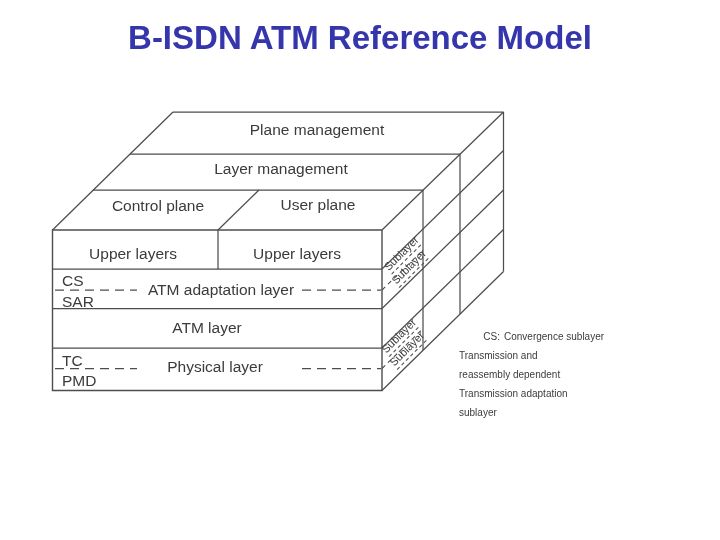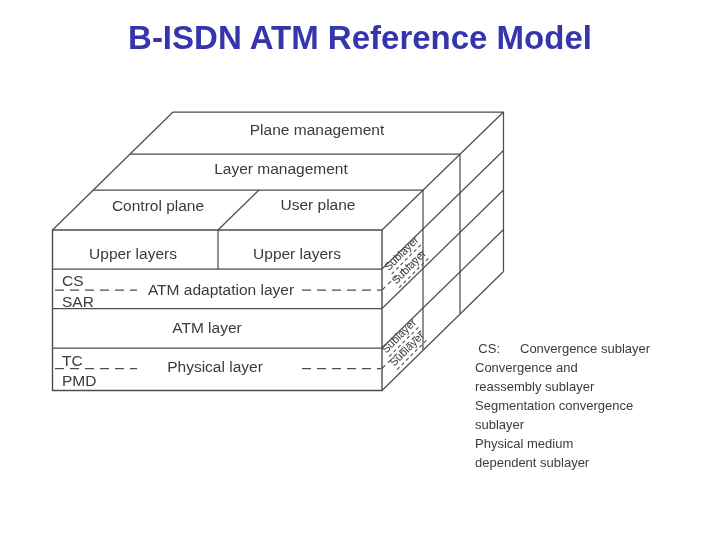--- a/index.html
+++ b/index.html
@@ -20,26 +20,26 @@
   .diagram-svg path.outline{stroke-width:1.4;}
   .diagram-svg line.dash-long{stroke-dasharray:9 6;}
   .diagram-svg line.dash-diag{stroke-dasharray:4.5 3.8;stroke-width:1.1;}
   .diagram-svg line.dash-under{stroke-dasharray:3.5 2.8;stroke-width:1.05;}
   .diagram-svg text{
     font-family:"Liberation Sans",sans-serif;
     fill:var(--ink,#3b3b3b);font-size:15.5px;
   }
   .diagram-svg text.small{font-size:11px;}
   .legend{
-    position:absolute;left:455px;top:339px;
-    font-size:13px;line-height:19px;color:var(--ink,#3b3b3b);
+    position:absolute;left:455px;top:327px;
+    font-size:10px;line-height:19px;color:var(--ink,#3b3b3b);
   }
   .legend-row{display:flex;}
   .legend-abbr{width:45px;text-align:right;flex:0 0 45px;}
-  .legend-def{margin-left:20px;}
+  .legend-def{margin-left:4px;}
   .def-line:empty{display:none;}
 </style>
 </head>
 <body>
 
 <div class="slide">
 
   <div class="slide-title">B-ISDN ATM Reference Model</div>
 
   <svg class="diagram-svg" width="720" height="540" viewBox="0 0 720 540">
@@ -108,31 +108,27 @@
   <div class="legend">
     <div class="legend-row">
       <div class="legend-abbr">CS:</div>
       <div class="legend-def">
         <div class="def-line">Convergence sublayer</div>
 
       </div>
     </div>
     <div class="legend-row">
       <div class="legend-def">
-        <div class="def-line">Convergence and</div>
-        <div class="def-line">reassembly sublayer</div>
+        <div class="def-line">Transmission and</div>
+        <div class="def-line">reassembly dependent</div>
       </div>
     </div>
     <div class="legend-row">
       <div class="legend-def">
-        <div class="def-line">Segmentation convergence</div>
+        <div class="def-line">Transmission adaptation</div>
         <div class="def-line">sublayer</div>
       </div>
     </div>
     <div class="legend-row">
-      <div class="legend-def">
-        <div class="def-line">Physical medium</div>
-        <div class="def-line">dependent sublayer</div>
-      </div>
     </div>
   </div>
 
 </div>
 
 </body></html>

